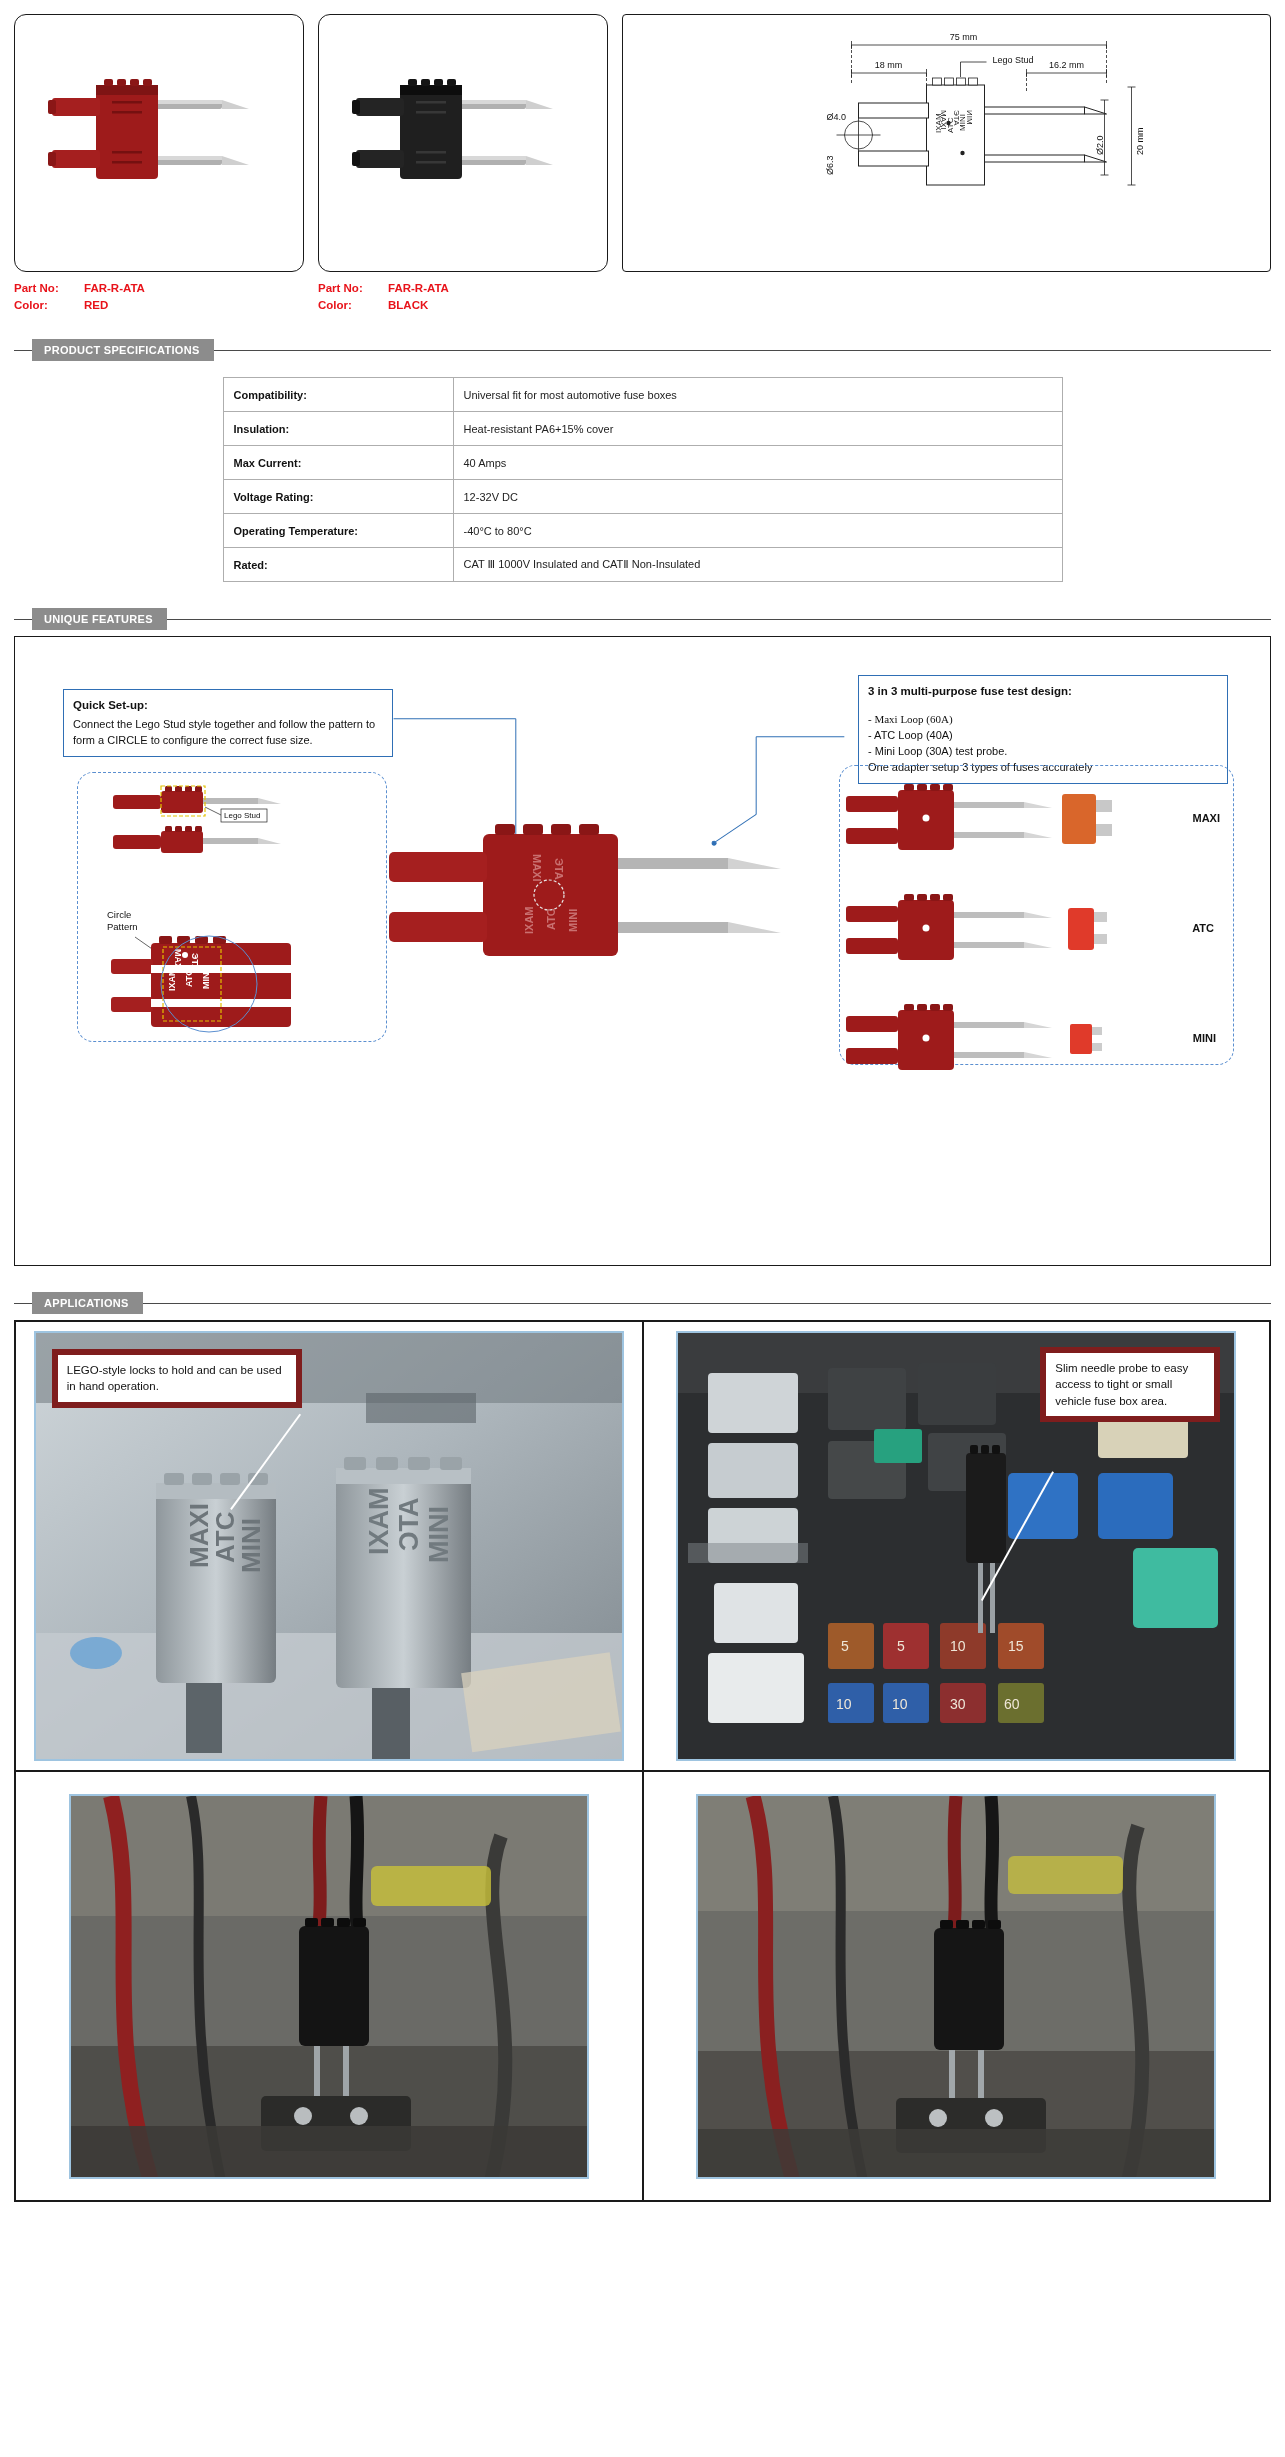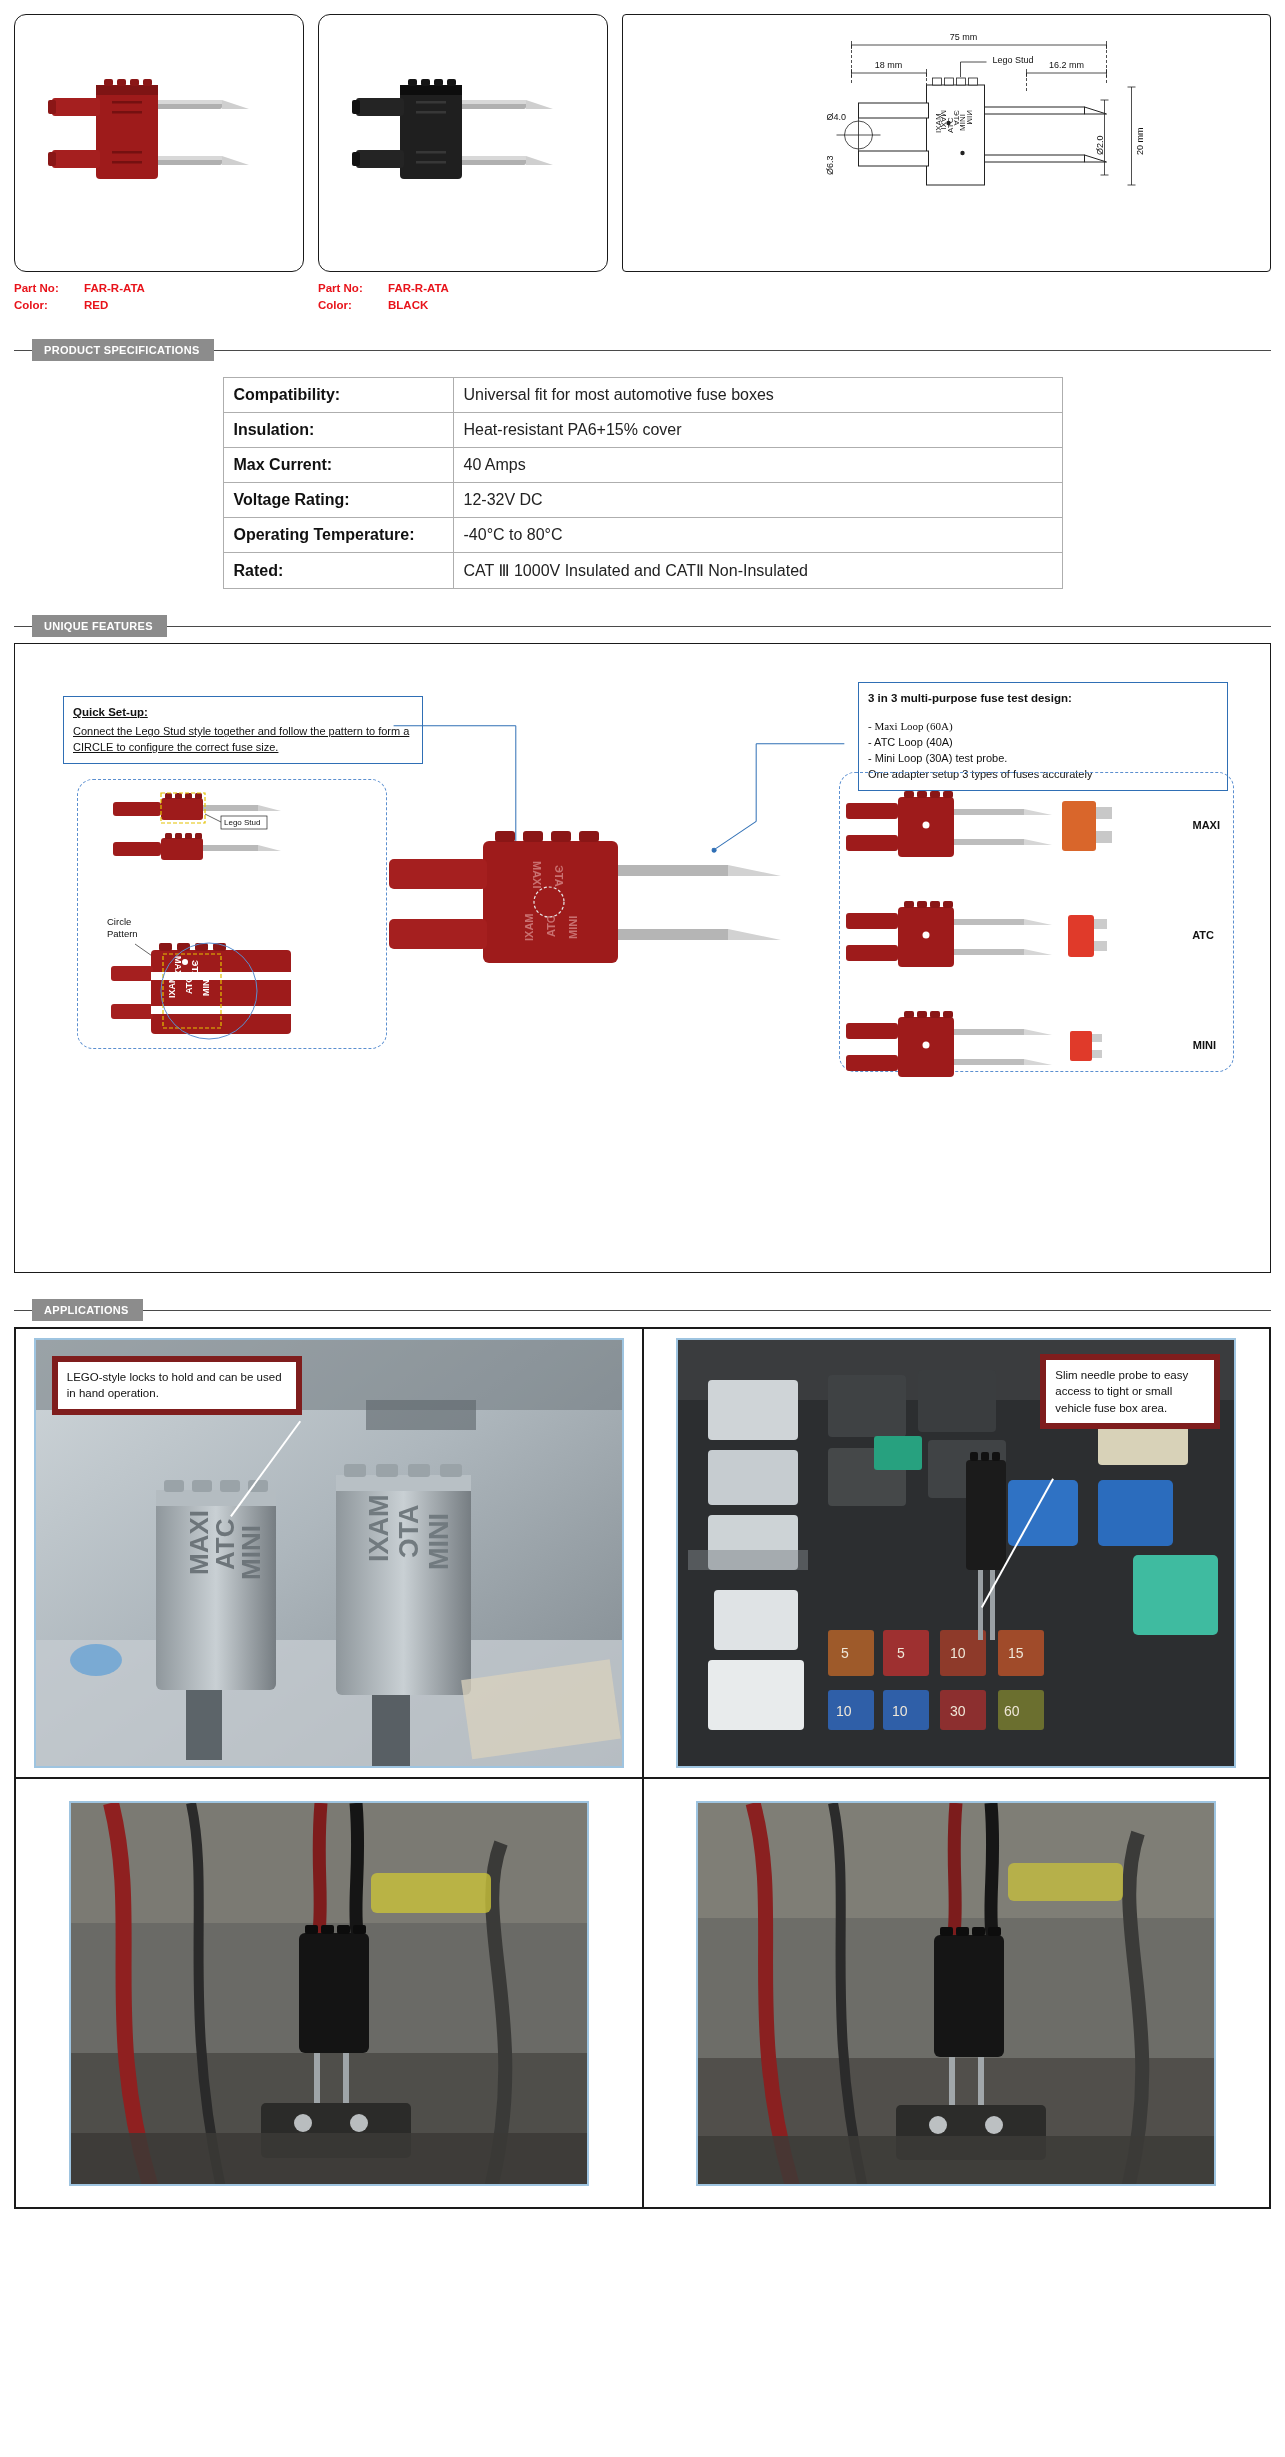--- a/index.html
+++ b/index.html
@@ -83,21 +83,21 @@
 
   
   .spec-wrap {
     display: flex;
     justify-content: center;
     margin-top: 16px;
   }
   table.spec {
     border-collapse: collapse;
     width: 840px;
-    font-size: 16px;
+    font-size: 11px;
   }
   table.spec td {
     border: 1px solid #aeaeae;
     padding: 8px 10px;
     vertical-align: middle;
     height: 34px;
   }
   table.spec td.k {
     width: 230px;
     font-weight: bold;
@@ -386,21 +386,21 @@
   </div>
 
   <div class="sec-head">
     <div class="leadleft"></div>
     <div class="tab">UNIQUE FEATURES</div>
     <div class="rule"></div>
   </div>
 
   <div class="feat-panel">
 
-    <div class="callout" style="left:48px; top:52px; width:360px;text-decoration:underline;">
+    <div class="callout" style="left:48px; top:52px; width:330px;">
       <b>Quick Set-up:</b>
       <div style="margin-top:3px;">Connect the Lego Stud style together and follow the pattern to form a CIRCLE to configure the correct fuse size.</div>
     </div>
 
     <div class="callout" style="right:42px; top:38px; width:370px;">
       <b>3 in 3 multi-purpose fuse test design:</b>
       <div style="margin-top:12px;font-family:Liberation Serif, serif;">-   Maxi Loop (60A)</div>
       <div>-   ATC Loop (40A)</div>
       <div>-   Mini Loop (30A) test probe.</div>
       <div>One adapter setup 3 types of fuses accurately</div>

